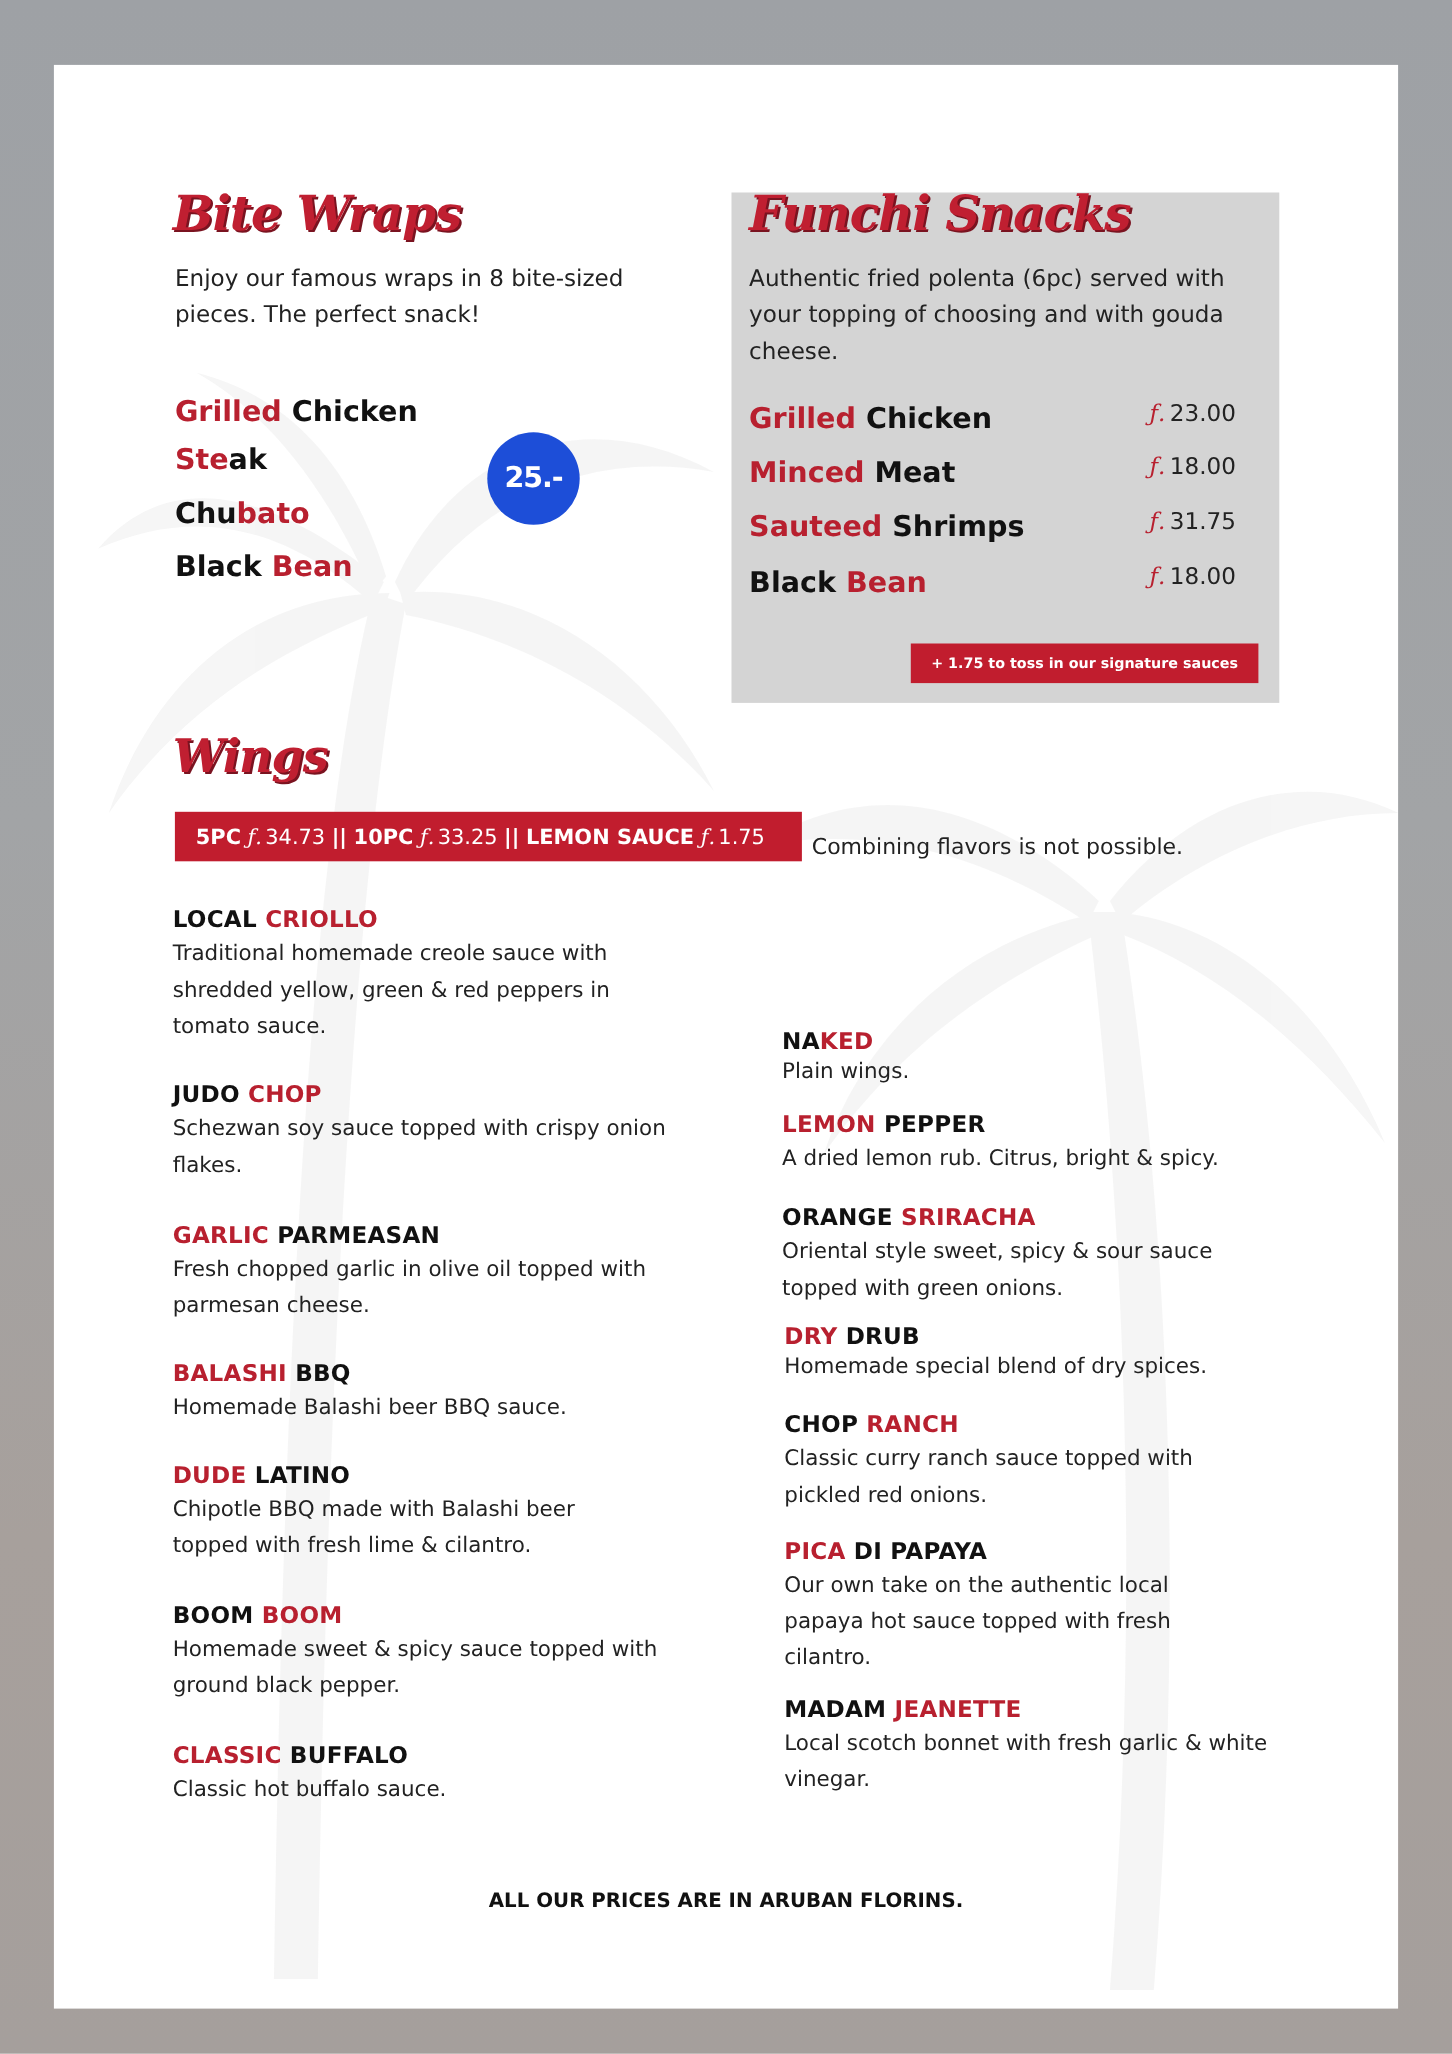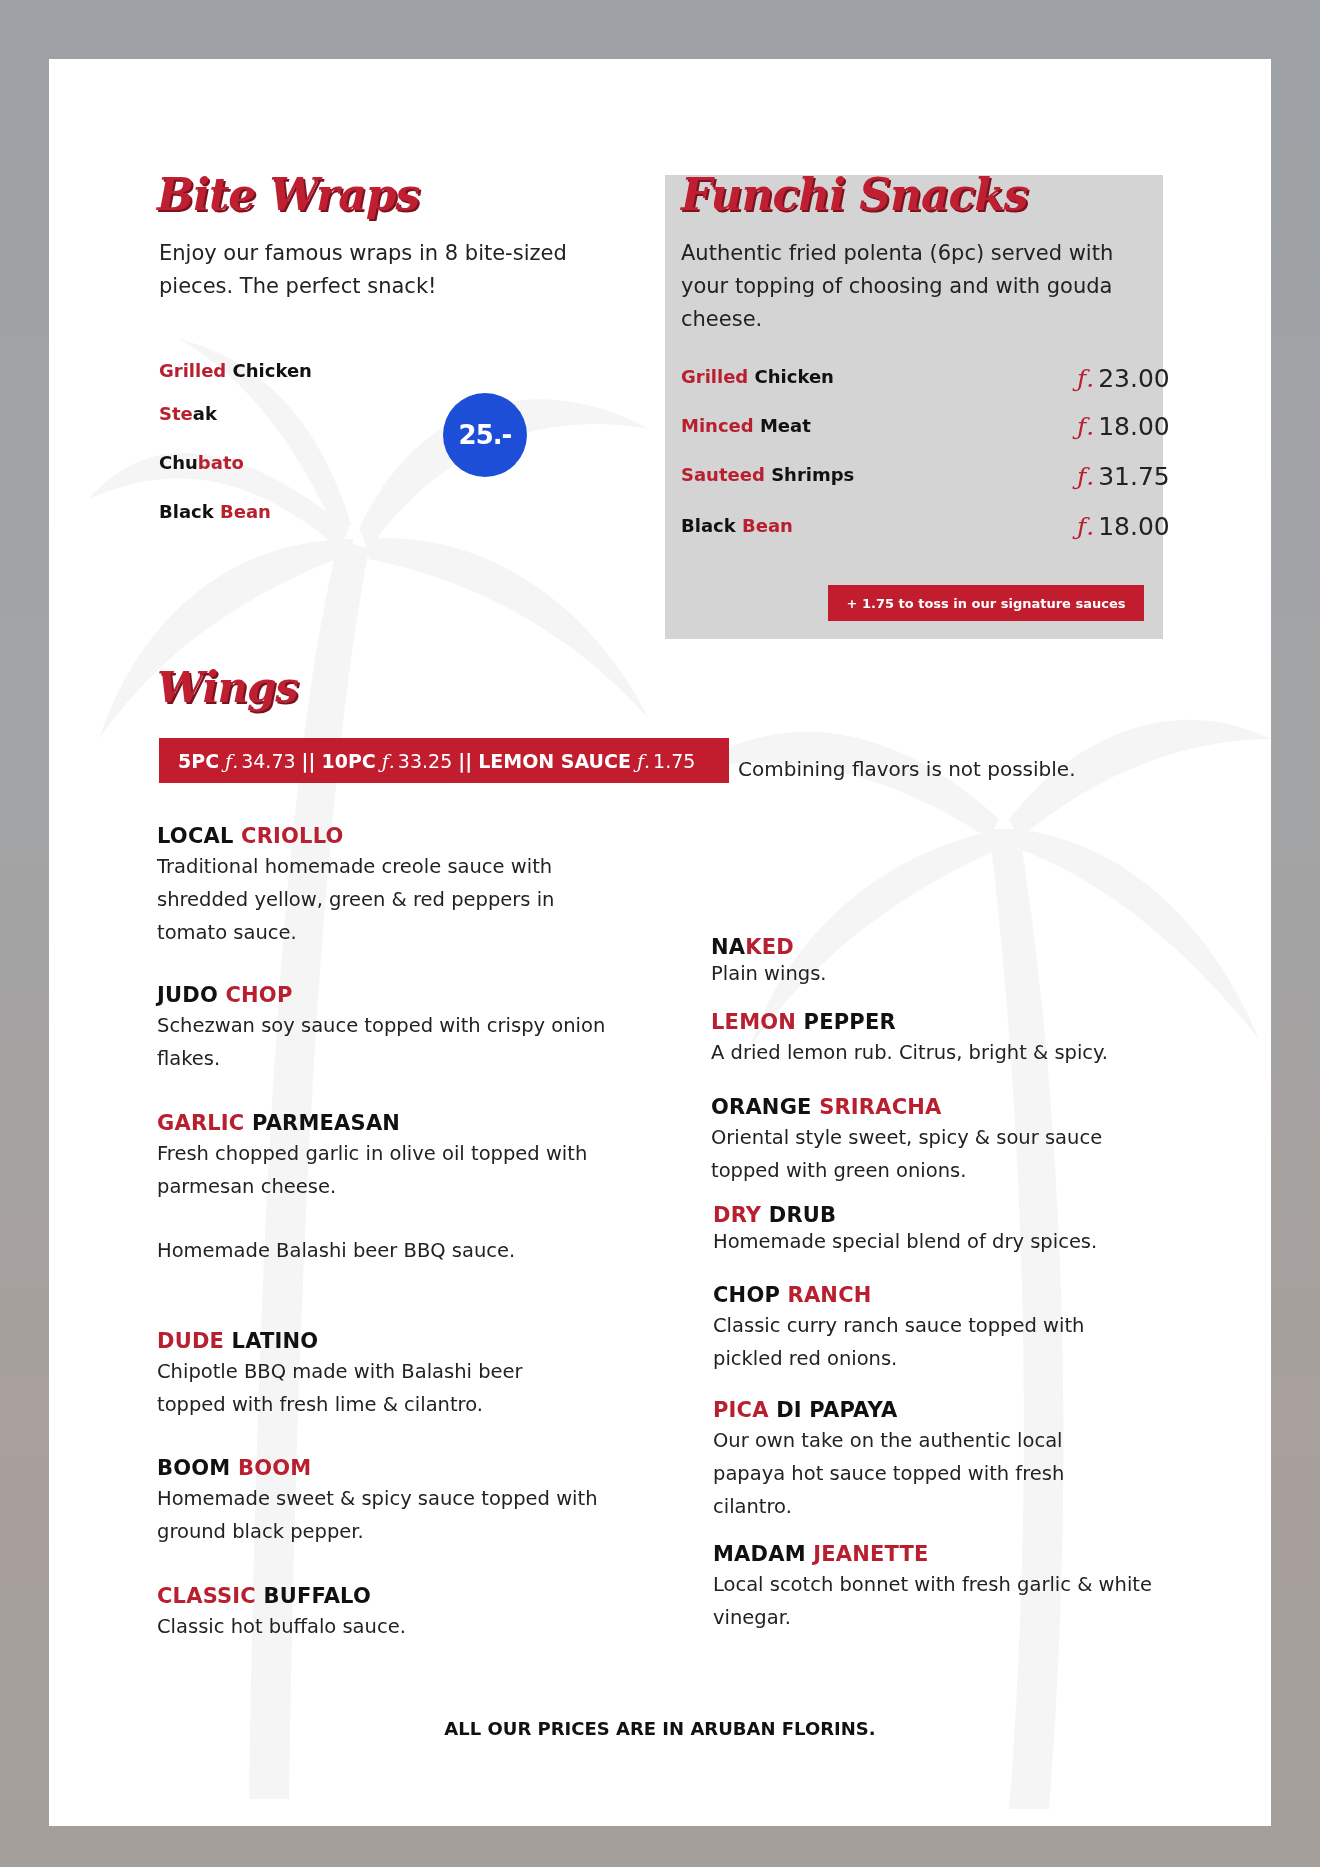--- a/index.html
+++ b/index.html
@@ -14,22 +14,22 @@
   }
   .palm { position:absolute; opacity:0.55; }
   .script {
     font-family: "DejaVu Serif", serif; font-style:italic; font-weight:bold;
     color:#c01f31; text-shadow: 2px 2px 0 #7a1320; letter-spacing:-1px;
     position:absolute; margin:0;
   }
   .body-text { font-family:"DejaVu Sans", sans-serif; color:#222; font-size:21px; line-height:33px; position:absolute; margin:0; }
   .red { color:#b8202f; }
   .blk { color:#111; }
-  .item { position:absolute; font-family:"DejaVu Sans", sans-serif; font-weight:bold; font-size:18px; margin:0; }
-  .price { position:absolute; font-family:"DejaVu Sans", sans-serif; font-size:25px; color:#222;margin-left:32px; }
+  .item { position:absolute; font-family:"DejaVu Sans", sans-serif; font-weight:bold; font-size:26px; margin:0; }
+  .price { position:absolute; font-family:"DejaVu Sans", sans-serif; font-size:21px; color:#222; }
   .price .f { font-family:"DejaVu Serif", serif; font-style:italic; color:#b8202f; margin-right:4px; }
   .funchi-box { position:absolute; left:616px; top:116px; width:498px; height:464px; background:#d4d4d4; }
   .badge25 {
     position:absolute; left:394px; top:334px; width:84px; height:84px; border-radius:50%;
     background:#1d4ed8; color:#fff; display:flex; align-items:center; justify-content:center;
     font-family:"DejaVu Sans", sans-serif; font-weight:bold; font-size:26px; letter-spacing:-1px;
   }
   .sauce-badge {
     position:absolute; left:779px; top:526px; width:316px; height:36px; background:#c11d2e;
     color:#fff; font-family:"DejaVu Sans", sans-serif; font-weight:bold; font-size:13px;
@@ -144,20 +144,21 @@
   </div>
   <div class="flavor" style="left:108px;top:922px;">
     <p class="fname"><span class="blk">JUDO</span> <span class="red">CHOP</span></p>
     <p class="fdesc" style="width:460px">Schezwan soy sauce topped with crispy onion flakes.</p>
   </div>
   <div class="flavor" style="left:108px;top:1050px;">
     <p class="fname"><span class="red">GARLIC</span> <span class="blk">PARMEASAN</span></p>
     <p class="fdesc" style="width:460px">Fresh chopped garlic in olive oil topped with parmesan cheese.</p>
   </div>
   <div class="flavor" style="left:108px;top:1175px;">
+    <p class="fname"><span class="red">BALASHI</span> <span class="blk">BBQ</span></p>
     <p class="fdesc">Homemade Balashi beer BBQ sauce.</p>
   </div>
   <div class="flavor" style="left:108px;top:1268px;">
     <p class="fname"><span class="red">DUDE</span> <span class="blk">LATINO</span></p>
     <p class="fdesc" style="width:440px">Chipotle BBQ made with Balashi beer topped with fresh lime &amp; cilantro.</p>
   </div>
   <div class="flavor" style="left:108px;top:1395px;">
     <p class="fname"><span class="blk">BOOM</span> <span class="red">BOOM</span></p>
     <p class="fdesc" style="width:470px">Homemade sweet &amp; spicy sauce topped with ground black pepper.</p>
   </div>

